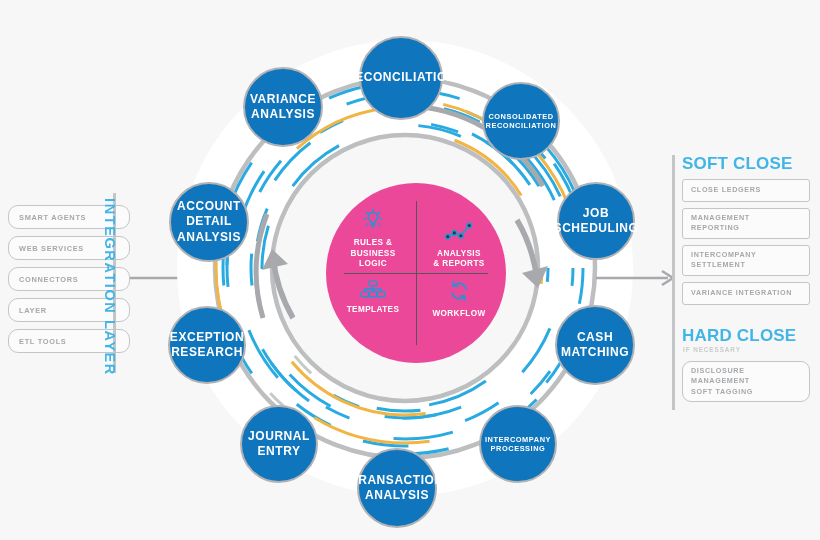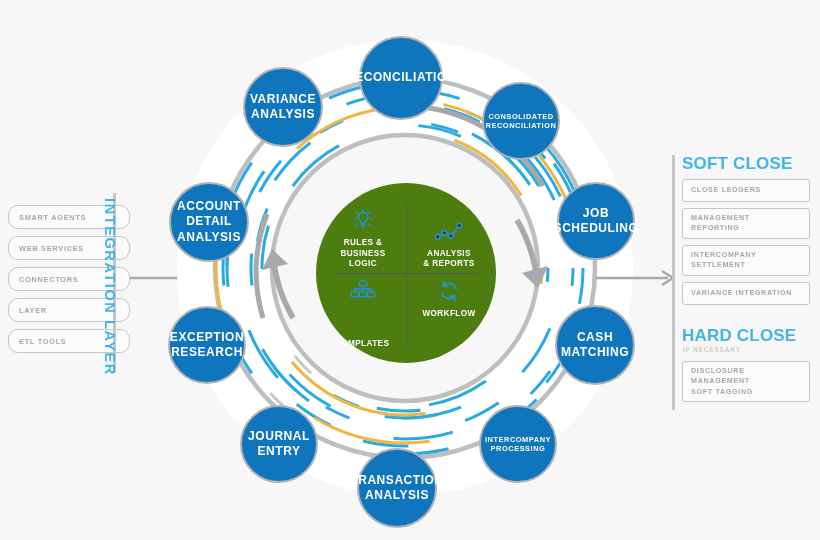--- a/index.html
+++ b/index.html
@@ -63,21 +63,21 @@
     background:#fbfbfb;
     display:flex;align-items:center;
     padding:4px 8px;
     color:#a6a8ab;
     font-size:7.2px;
     letter-spacing:.65px;
     font-weight:bold;
     line-height:1.45;
     margin-bottom:6px;
   }
-  .rchip.two-line{min-height:34px;}
+  .rchip.two-line{min-height:34px;border-radius:9px;}
 
   
   #ring-wrap{position:absolute;left:155px;top:18px;width:500px;height:500px;}
   #ring-wrap svg{position:absolute;left:0;top:0;}
 
   
   .node{
     position:absolute;
     border-radius:50%;
     background:#0f75bc;
@@ -88,36 +88,36 @@
     font-weight:bold;
     letter-spacing:.55px;
     line-height:1.28;
     box-sizing:border-box;
     font-size:12px;
     padding:4px;
   }
 
   
   #core{
-    position:absolute;left:316px;top:183px;width:180px;height:180px;
+    position:absolute;left:326px;top:183px;width:180px;height:180px;
     border-radius:50%;
-    background:#4d7c0f;
+    background:#ec4899;
     overflow:hidden;
   }
   .quad{
     position:absolute;width:90px;height:90px;
     display:flex;flex-direction:column;align-items:center;justify-content:center;
     color:#fff;
     font-size:8.2px;font-weight:bold;letter-spacing:.4px;
     line-height:1.25;text-align:center;
     box-sizing:border-box;
   }
   #q-tl{left:0;top:0;padding:14px 8px 4px 12px;justify-content:flex-end;}
   #q-tr{left:90px;top:0;padding:14px 12px 4px 8px;justify-content:flex-end;}
-  #q-bl{left:0;top:90px;padding:6px 8px 14px 12px;justify-content:space-between;}
+  #q-bl{left:0;top:90px;padding:6px 8px 14px 12px;justify-content:flex-start;}
   #q-br{left:90px;top:90px;padding:6px 12px 14px 8px;justify-content:flex-start;}
   .qicon{margin-bottom:6px;line-height:0;}
   #core-vline{position:absolute;left:89.5px;top:18px;width:1px;height:144px;background:#555658;}
   #core-hline{position:absolute;left:18px;top:89.5px;height:1px;width:144px;background:#555658;}
 
   
   .conn{position:absolute;}
 </style>
 </head>
 <body>

